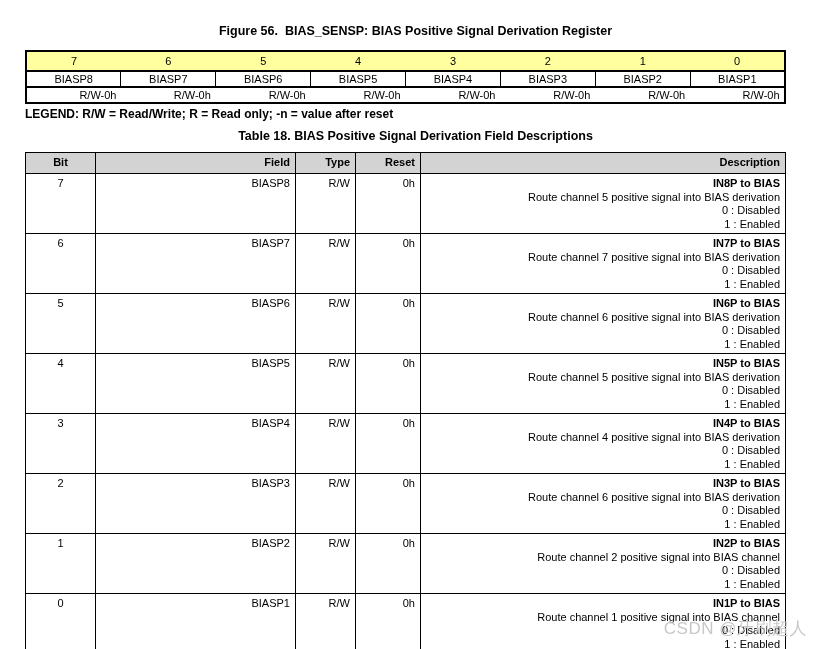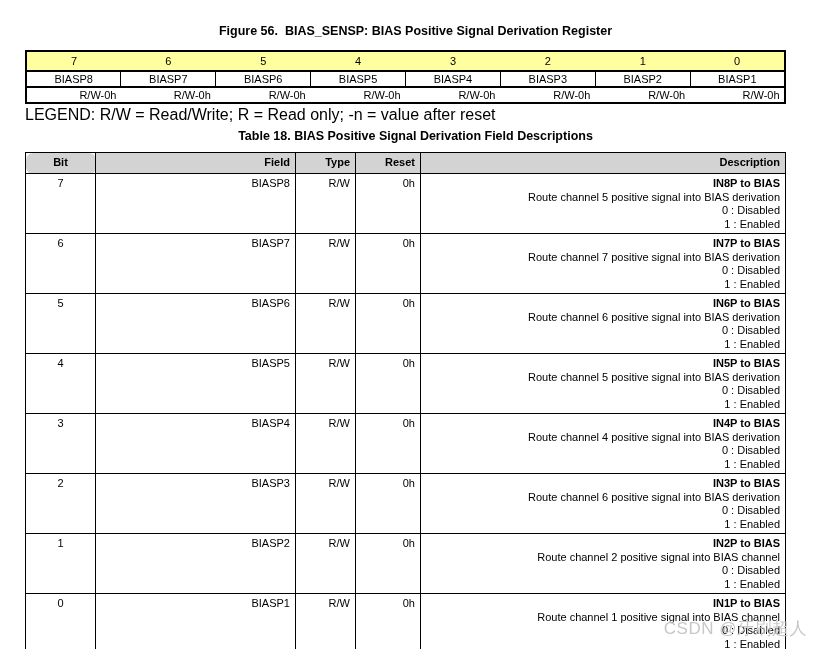--- a/index.html
+++ b/index.html
@@ -43,22 +43,23 @@
   }
   .reg-fields td {
     height: 16px;
     border-bottom: 2px solid #000;
   }
   .reg-fields td + td { border-left: 1px solid #000; }
   .reg-resets td { height: 16px; padding-left: 48px; }
 
   .legend {
     margin: 4px 0 0 25px;
-    font-size: 16px;
+    font-size: 12px;
     line-height: 13px;
+    font-weight: bold;
   }
 
   .table-title {
     margin-top: 8px;
     text-align: center;
     font-size: 12.5px;
     font-weight: bold;
     line-height: 15px;
   }
 
@@ -73,21 +74,21 @@
     vertical-align: top;
     padding: 3px 5px 2px 5px;
     text-align: right;
     overflow: hidden;
   }
   .desc-table th {
     background: #d3d3d3;
     height: 21px;
     font-weight: bold;
   }
-  .desc-table th.c-bit, .desc-table td.c-bit { text-align: center; border-radius: 7px; }
+  .desc-table th.c-bit, .desc-table td.c-bit { text-align: center; }
   .desc-table tbody td { height: 60px; }
   .desc-title { font-weight: bold; line-height: 13.5px; }
   .desc-line { line-height: 13.5px; }
 
   .watermark {
     position: absolute;
     top: 617px;
     right: 24px;
     font-size: 17px;
     color: #c8c8c8;

